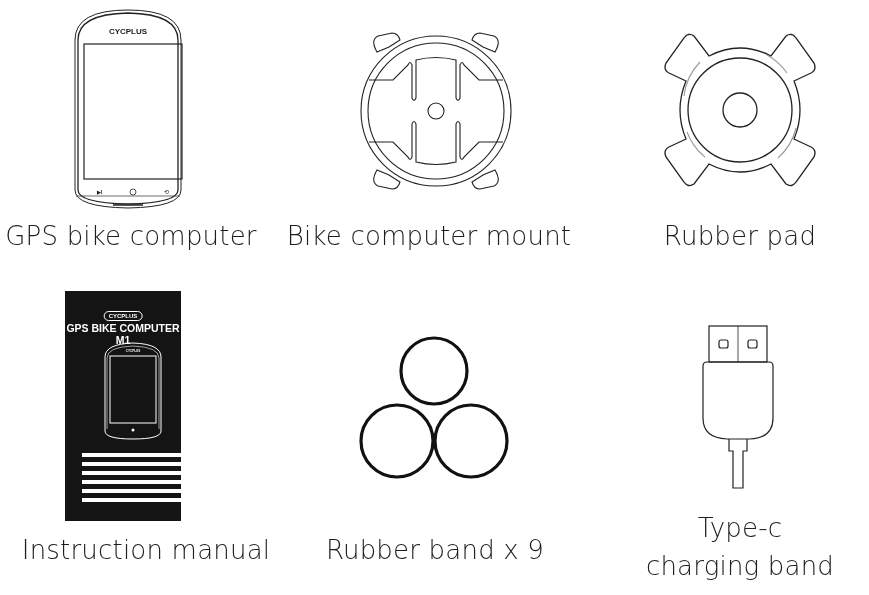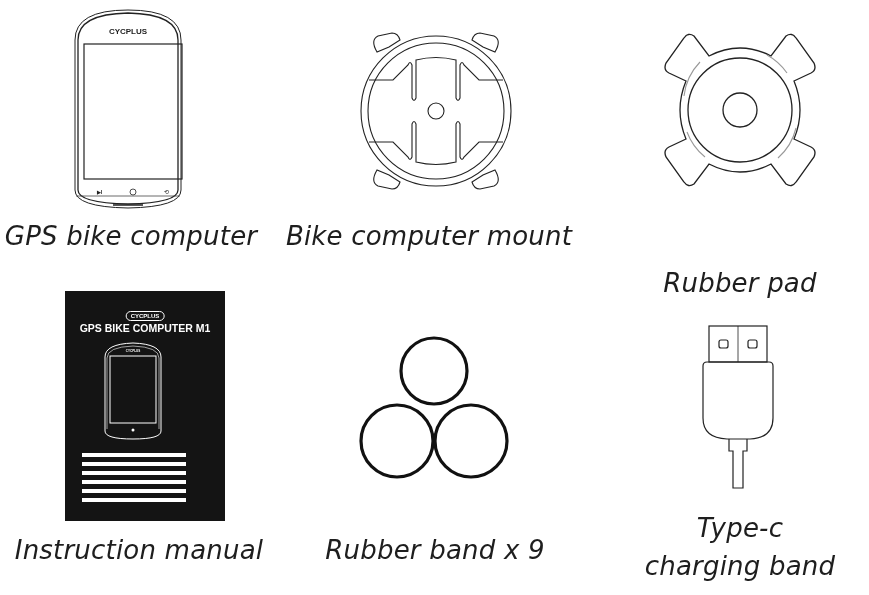--- a/index.html
+++ b/index.html
@@ -1,22 +1,22 @@
 <!DOCTYPE html>
 <html><head>
   <meta charset="utf-8">
   <style>
     html, body { margin: 0; padding: 0; background: #ffffff; }
     body { width: 869px; height: 595px; position: relative; overflow: hidden;
            font-family: "DejaVu Sans", "Liberation Sans", sans-serif; color: #1a1a1a; }
     .item { position: absolute; }
     .label { position: absolute; text-align: center; font-size: 26px; font-weight: 300;
-             letter-spacing: 0.2px; line-height: 36px; white-space: nowrap; color: #1e1e1e; font-style: italic; }
+             letter-spacing: 0.2px; line-height: 36px; white-space: nowrap; color: #1e1e1e; }
     svg { position: absolute; overflow: visible; }
-    .manual { position: absolute; left: 65px; top: 291px; width: 160px; height: 230px; background: #141414; }
+    .manual { position: absolute; left: 65px; top: 291px; width: 116px; height: 230px; background: #141414; }
     .manual .brand { position: absolute; left: 50%; top: 20px; transform: translateX(-50%);
                      border: 1px solid #fff; border-radius: 6px; color: #fff; font-size: 6px; font-weight: bold;
                      padding: 0 4px; line-height: 8px; font-family: "Liberation Sans", sans-serif; }
     .manual .title { position: absolute; left: 0; right: 0; top: 31px; text-align: center; color: #fff;
                      font-family: "Liberation Sans", sans-serif; font-weight: bold; font-size: 10.5px; }
     .manual .stripe { position: absolute; left: 17px; width: 104px; height: 4px; background: #fff; }
   </style>
 </head>
 <body>
 
@@ -59,41 +59,41 @@
       <circle cx="740" cy="110" r="52"></circle>
       <circle cx="740" cy="110" r="17"></circle>
     </g>
     <g fill="none" stroke="#999" stroke-width="1.1">
       <path d="M700,62 A58,58 0 0,0 684,96"></path>
       <path d="M767,55 A58,58 0 0,1 787,73"></path>
       <path d="M687,132 A58,58 0 0,0 705,157"></path>
       <path d="M796,128 A58,58 0 0,1 778,158"></path>
     </g>
   </svg>
-  <div class="label" style="left:620px;width:240px;top:218px;margin-top:47px;">Rubber pad</div>
+  <div class="label" style="left:620px;width:240px;top:218px;">Rubber pad</div>
 </div>
 
 <div class="manual">
   <div class="brand">CYCPLUS</div>
   <div class="title">GPS BIKE COMPUTER M1</div>
   <svg style="left:0;top:0" width="136" height="230">
     <path d="M40,140 L40,66 Q40,53 68,52 Q96,53 96,66 L96,140 Q96,148 68,148 Q40,148 40,140 Z" fill="none" stroke="#fff" stroke-width="1"></path>
     <path d="M42,138 L42,67 Q42,56 68,55 Q94,56 94,67 L94,138" fill="none" stroke="#fff" stroke-width="0.6"></path>
     <rect x="45" y="65" width="46" height="67" fill="none" stroke="#fff" stroke-width="1"></rect>
     <circle cx="68" cy="139" r="1.5" fill="#fff"></circle>
     <text x="68" y="61" font-size="3" fill="#fff" text-anchor="middle" font-family="Liberation Sans, sans-serif" font-weight="bold">CYCPLUS</text>
   </svg>
   <div class="stripe" style="top:162px"></div>
   <div class="stripe" style="top:171px"></div>
   <div class="stripe" style="top:180px"></div>
   <div class="stripe" style="top:189px"></div>
   <div class="stripe" style="top:198px"></div>
   <div class="stripe" style="top:207px"></div>
 </div>
-<div class="label" style="left:8px;width:262px;top:532px;">Instruction manual</div>
+<div class="label" style="left:15px;width:262px;top:532px;">Instruction manual</div>
 
 <div class="item">
   <svg style="left:0;top:0" width="869" height="595">
     <g fill="none" stroke="#111" stroke-width="3.2">
       <circle cx="434" cy="371" r="33"></circle>
       <circle cx="397" cy="441" r="36"></circle>
       <circle cx="471" cy="441" r="36"></circle>
     </g>
   </svg>
   <div class="label" style="left:290px;width:290px;top:532px;">Rubber band x 9</div>

